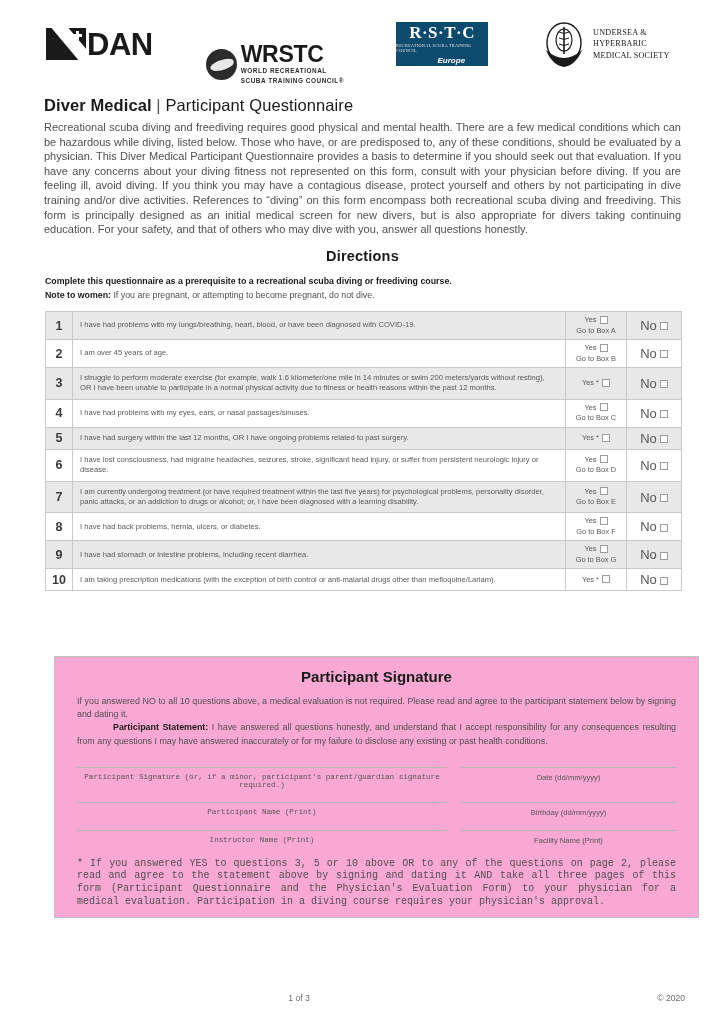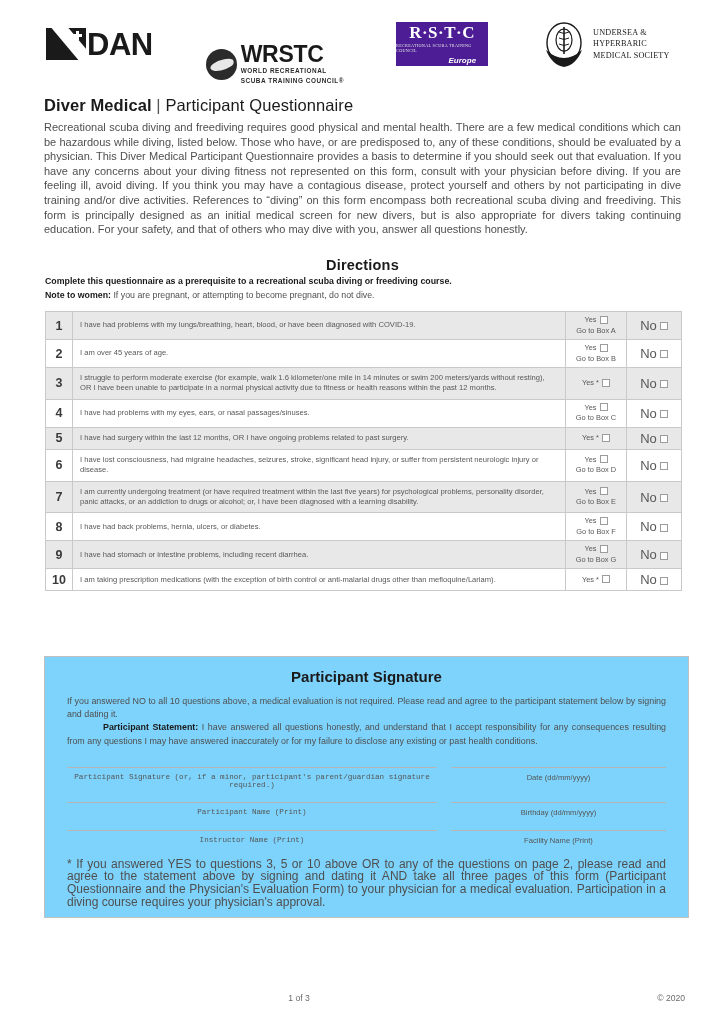--- a/index.html
+++ b/index.html
@@ -98,28 +98,28 @@
     border-radius:60% 30% 55% 40%; transform: rotate(-12deg);
   }
   .rs-text{ margin-left:3px; }
   .rs-main{ font-weight:bold; font-size:19px; color:#1a1a1a; line-height:1; letter-spacing:-0.2px;}
   .rs-sub{ font-size:6px; color:#2b2b2b; letter-spacing:0.4px; line-height:1.3; font-weight:bold; margin-top:1px;}
 
   
   .logo-rstce {
     margin-left: 36px;
     width: 92px; height: 44px;
-    background: #4c1d95;
+    background: #0c4a6e;
     display:flex; flex-direction:column;
     align-items:center; justify-content:center;
     flex:none;
   }
   .rse-main{ color:#fff; font-family:"Liberation Serif", serif; font-weight:bold; font-size:17px; letter-spacing:0.5px; line-height:1;}
   .rse-sub{ color:#e5e5e5; font-size:4.2px; letter-spacing:0.3px; margin-top:2px; font-family:"Liberation Serif",serif;}
-  .rse-eu{ color:#fff; font-style:italic; font-weight:bold; font-size:8px; align-self:flex-end; margin-right:12px; margin-top:3px;}
+  .rse-eu{ color:#fff; font-style:italic; font-weight:bold; font-size:8px; align-self:flex-end; margin-right:23px; margin-top:3px;}
 
   
   .logo-uhms{ margin-left: 38px; display:flex; align-items:center;}
   .uh-mark{ position:relative; width:44px; height:48px; flex:none;}
   .uh-text{
     margin-left:7px; font-family:"Liberation Serif", serif;
     font-size:8.2px; color:#1a1a1a; line-height:1.42; letter-spacing:0.2px;
   }
 
   
@@ -138,21 +138,21 @@
 
   .intro {
     position:absolute; left:0; top:120px; width:637px;
     font-size: 11px;
     line-height: 14.6px;
     text-align: justify;
     color: #4f4f4f;
   }
 
   h2.directions {
-    position:absolute; left:0; top:257px; width:637px;
+    position:absolute; left:0; top:248px; width:637px;
     text-align:center; font-size:14.5px; color:#1a1a1a;
     font-weight:bold; margin:0; letter-spacing:0.2px;
   }
 
   .note-block {
     position:absolute; left:1px; top:275px; width:637px;
     font-size:8.8px; line-height:13.6px; color:#4f4f4f;
   }
   .note-block .b { font-weight:bold; color:#1a1a1a; }
 
@@ -204,25 +204,25 @@
     width: 6px; height: 6px;
     border: 1px solid #9c9c9c;
     background: #ffffff;
     vertical-align: middle;
     margin-left: 3px;
     margin-bottom: 1px;
   }
 
   
   .sigpanel {
-    position:absolute; left:44px; top:656px;
+    position:absolute; left:54px; top:656px;
     width: 645px;
     height: 262px;
     border: 1px solid #c0c0c0;
-    background: #7dd3fc;
+    background: #f9a8d4;
     box-sizing: border-box;
   }
   h2.sigtitle {
     margin: 0;
     padding-top: 11px;
     text-align:center;
     font-size: 15px;
     font-weight: bold;
     color: #1a1a1a;
   }
@@ -245,24 +245,25 @@
   .sigcell .lbl {
     font-size: 7.6px;
     color: #555;
     margin-top: 5px;
   }
   .sig-wide { width: 370px; font-family: Liberation Mono, monospace; }
   .sig-narrow { width: 215px; }
 
   .footnote {
     margin: 11px 22px 0 22px;
-    font-size: 12px;
+    font-size: 10px;
     line-height: 12.6px;
     color: #4f4f4f;
     text-align: justify;
+    font-family: Liberation Mono, monospace;
   }
 
   
   .pagefoot {
     position:absolute; left:0; top:993px; width:725px;
     font-size: 8.6px; color: #6b6b6b;
   }
   .pagefoot .pg { position:absolute; left:0; width:598px; text-align:center; }
   .pagefoot .cp { position:absolute; right:40px; }
 </style>

